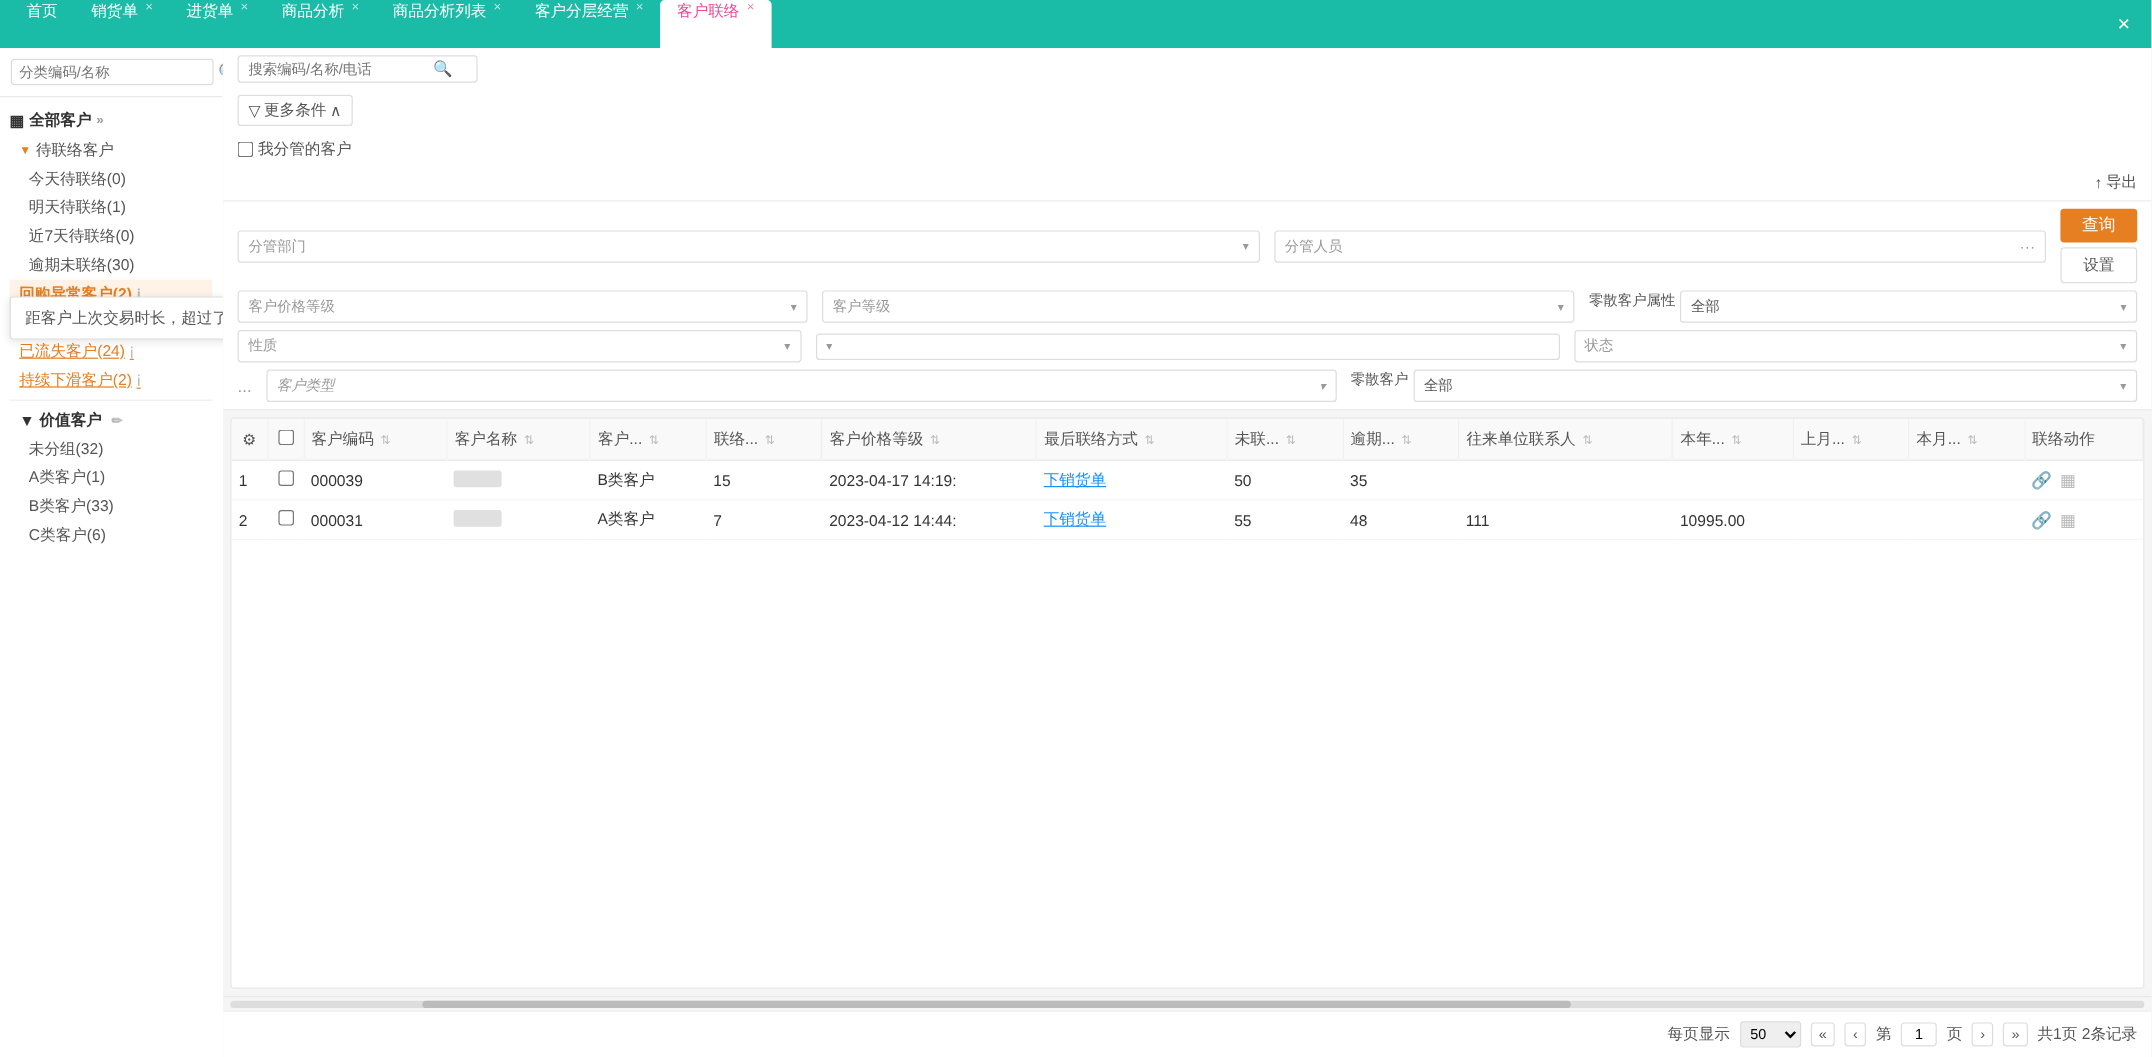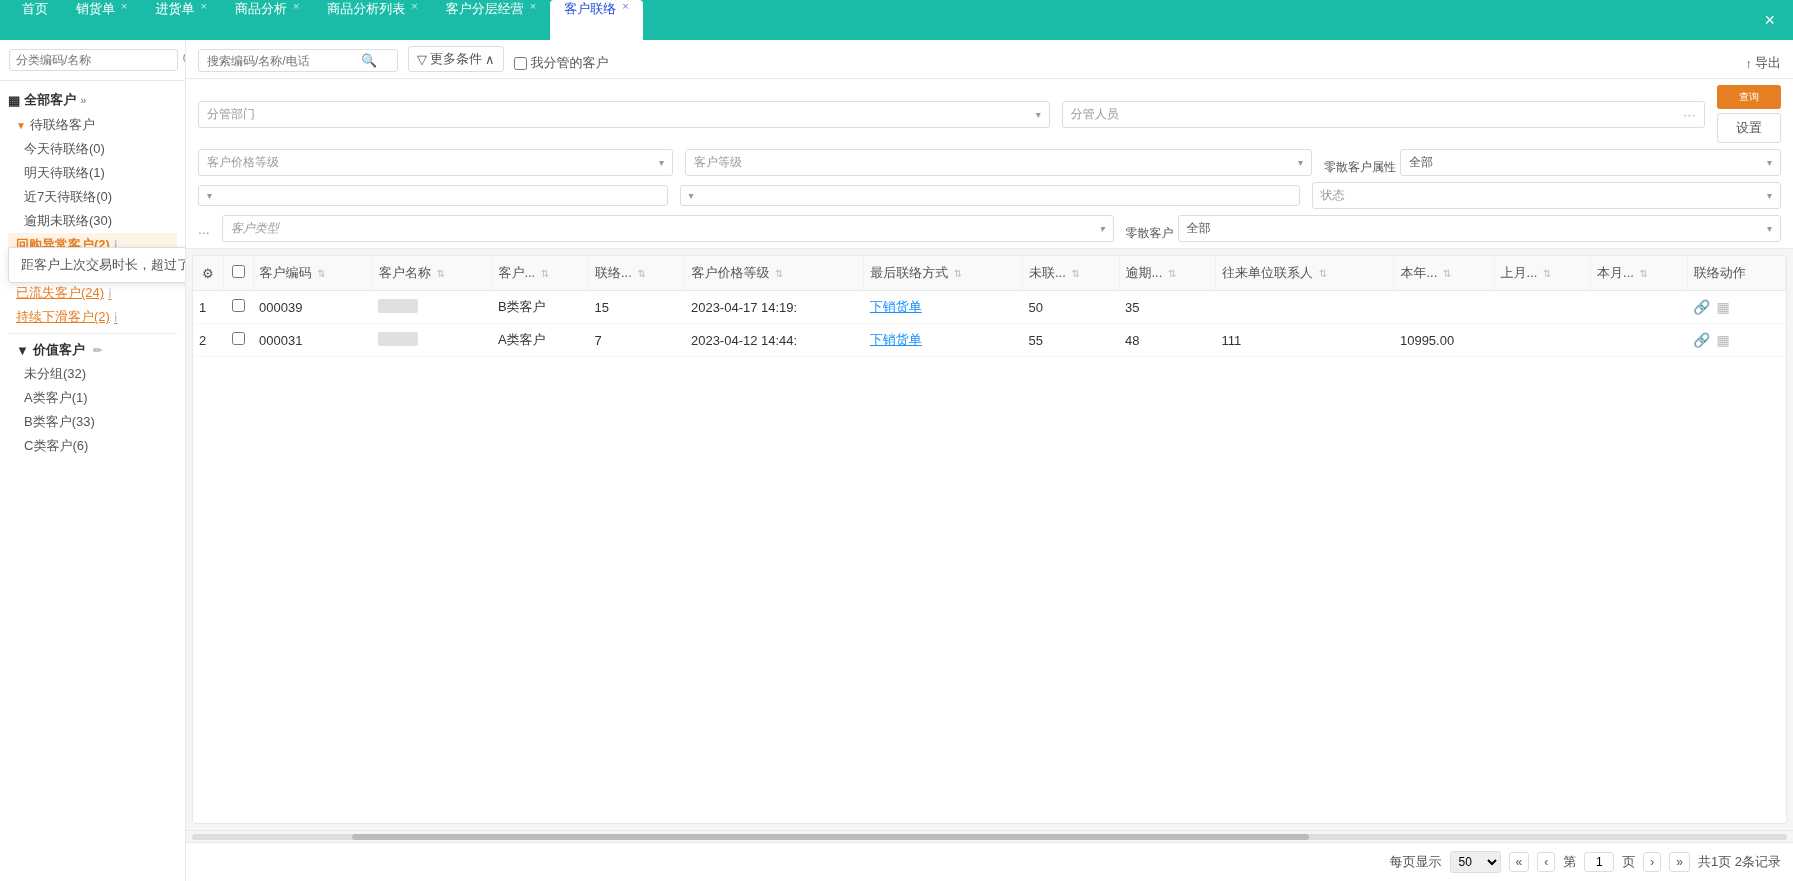--- a/index.html
+++ b/index.html
@@ -21,21 +21,21 @@
       display: flex;
       align-items: flex-start;
       cursor: pointer;
       color: white;
       font-size: 13px;
       gap: 4px;
       white-space: nowrap;
     }
     .nav-tab.active {
       background: white;
-      color: #1d4ed8;
+      color: #ec4899;
       border-radius: 4px 4px 0 0;
     }
     .nav-tab .close-x {
       font-size: 11px;
       opacity: 0.7;
       margin-left: 2px;
     }
     .nav-close-btn {
       margin-left: auto;
       color: white;
@@ -150,22 +150,23 @@
       background: #f5f5f5;
       overflow: hidden;
     }
 
     
     .filter-bar {
       background: white;
       padding: 6px 12px;
       border-bottom: 1px solid #e8e8e8;
       display: flex;
-      align-items: flex-end;
+      align-items: flex-start;
       gap: 10px;
+      flex-direction: column;
     }
     .filter-search {
       display: flex;
       align-items: center;
       border: 1px solid #ddd;
       border-radius: 3px;
       padding: 3px 8px;
       gap: 4px;
       width: 200px;
     }
@@ -233,21 +234,21 @@
       font-size: 12px;
       white-space: nowrap;
       flex: 1;
     }
     .filter-field .arrow {
       color: #999;
       font-size: 10px;
     }
     .filter-field-inline {
       display: flex;
-      align-items: flex-end;
+      align-items: flex-start;
       gap: 4px;
       flex: 1;
     }
     .filter-field-inline label {
       color: #555;
       font-size: 12px;
       white-space: nowrap;
     }
     .filter-dots {
       color: #999;
@@ -255,21 +256,21 @@
       font-size: 14px;
       flex-shrink: 0;
     }
     .query-btn {
       background: #e67e22;
       color: white;
       border: none;
       border-radius: 3px;
       padding: 5px 18px;
       cursor: pointer;
-      font-size: 10px;
+      font-size: 14px;
       white-space: nowrap;
     }
     .settings-btn {
       background: white;
       color: #555;
       border: 1px solid #ddd;
       border-radius: 3px;
       padding: 5px 18px;
       cursor: pointer;
       font-size: 13px;
@@ -556,20 +557,21 @@
           <label>零散客户属性</label>
           <div class="filter-field" style="flex:1;">
             <label>全部</label>
             <span class="arrow">▾</span>
           </div>
         </div>
       </div>
 
       <div class="adv-filter-row">
         <div class="filter-field" style="flex:1.5;">
+          <label>性质</label>
           <span class="arrow">▾</span>
         </div>
         <div class="filter-field" style="flex:2;">
           <span class="arrow">▾</span>
         </div>
         <div class="filter-field" style="flex:1.5;">
           <label>状态</label>
           <span class="arrow">▾</span>
         </div>
       </div>

